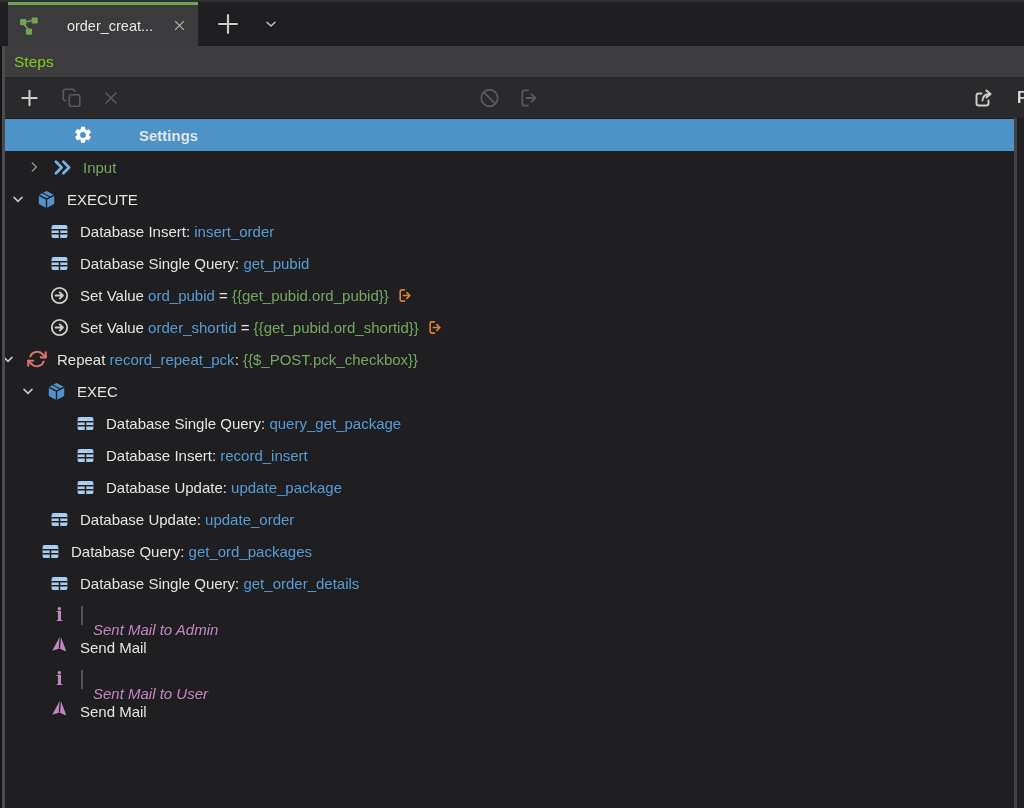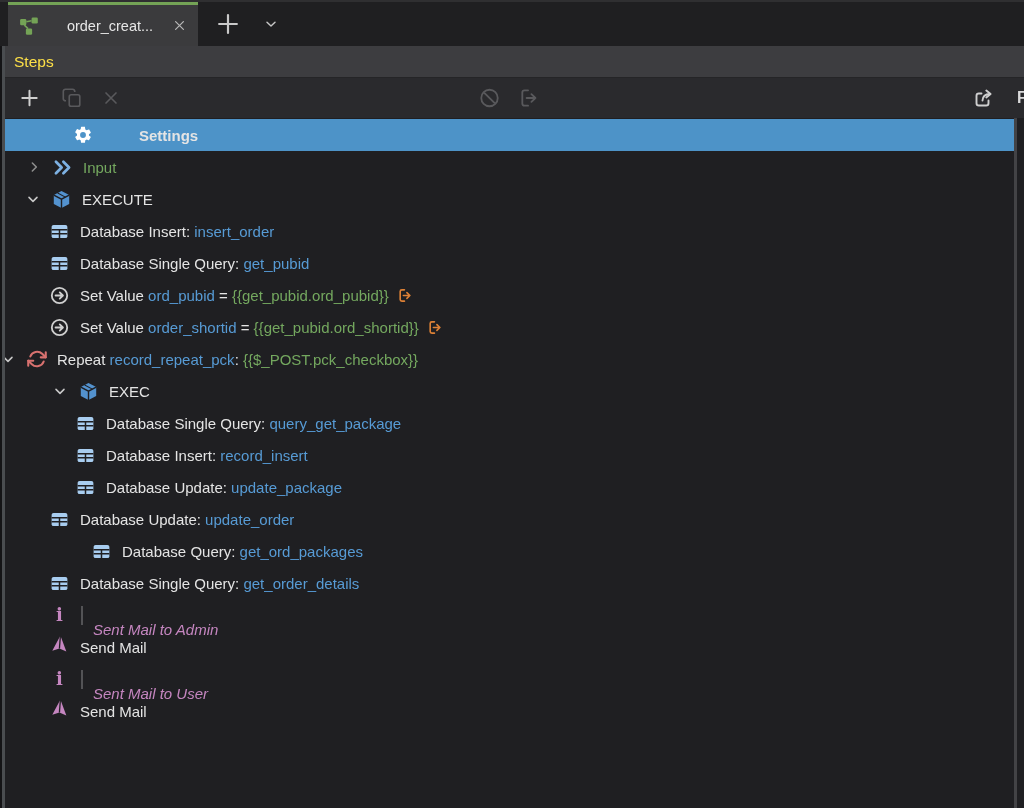--- a/index.html
+++ b/index.html
@@ -14,21 +14,21 @@
           border-top:2px solid #2f2f31;box-sizing:border-box;display:flex;align-items:stretch;}
   .tab{margin-left:8px;width:190px;background:#3b3b3d;border-top:3px solid var(--tabgreen);
        display:flex;align-items:center;padding:0 10px;box-sizing:border-box;}
   .tab .ttitle{color:#e6e6e6;font-size:14.5px;flex:1;margin-left:9px;white-space:nowrap;overflow:hidden;text-align:center;}
   .tab .tclose,.ticon{display:flex;align-items:center;justify-content:center;}
   .tadd{width:48px;display:flex;align-items:center;justify-content:center;margin-left:6px;}
   .tmenu{width:38px;display:flex;align-items:center;justify-content:center;}
   
   .pheader{position:absolute;top:46px;left:0;right:0;height:32px;background:#3d3d40;
            border-bottom:1px solid #252527;box-sizing:border-box;
-           display:flex;align-items:center;padding-left:14px;color:#fde047;font-size:15.5px;}
+           display:flex;align-items:center;padding-left:14px;color:#84cc16;font-size:15.5px;}
   
   .toolbar{position:absolute;top:78px;left:0;right:0;height:40px;background:#2a2a2d;}
   .tb-btn{position:absolute;top:50%;transform:translateY(-50%);display:flex;align-items:center;justify-content:center;}
   .tb-letter{position:absolute;top:50%;transform:translateY(-50%);left:1017px;color:#dadada;
              font-size:16px;font-weight:600;}
   
   .tree{position:absolute;top:118px;left:0;right:0;bottom:0;padding-top:1px;box-sizing:border-box;}
   .row{height:32px;display:flex;align-items:center;font-size:15px;color:#e4e4e4;margin-right:10px;cursor:default;}
   .row.selected{background:var(--sel);font-weight:700;gap:36px;}
   .chev{width:16px;height:16px;flex:none;display:flex;align-items:center;justify-content:center;}
@@ -151,21 +151,21 @@
         </svg>
       </span>
       <span class="ric">
         <svg width="21" height="21" viewBox="0 0 24 24" fill="none">
           <polyline points="4.5 5.5 11 12 4.5 18.5" stroke="#7db1e3" stroke-width="3.1" stroke-linecap="round" stroke-linejoin="round"></polyline>
           <polyline points="13 5.5 19.5 12 13 18.5" stroke="#7db1e3" stroke-width="3.1" stroke-linecap="round" stroke-linejoin="round"></polyline>
         </svg>
       </span>
       <span class="labels"><span class="seg-g">Input</span></span>
     </div>
-    <div class="row" style="padding-left: 25px;">
+    <div class="row" style="padding-left: 10px;">
       <span class="chev">
         <svg width="16" height="16" viewBox="0 0 24 24" fill="none">
           <polyline points="6 9.5 12 15.5 18 9.5" stroke="#c9c9c9" stroke-width="2.3" stroke-linecap="round" stroke-linejoin="round"></polyline>
         </svg>
       </span>
       <span class="ric">
         <svg width="21" height="21" viewBox="0 0 24 24" fill="none">
           <polygon points="12,2.2 20.8,6.9 20.8,17.1 12,21.8 3.2,17.1 3.2,6.9" fill="#5392cf"></polygon>
           <path d="M3.2 6.9 L12 11.6 L20.8 6.9 M12 11.6 V21.8" stroke="#1f1f22" stroke-width="1.6"></path>
           <path d="M7.6 4.6 L16.4 9.3" stroke="#1f1f22" stroke-width="1.2"></path>
@@ -231,21 +231,21 @@
       </span>
       <span class="ric">
         <svg width="20" height="20" viewBox="0 0 24 24" fill="none">
           <polyline points="22.5 4 22.5 10 16.5 10" stroke="#d8716f" stroke-width="2.5" stroke-linecap="round" stroke-linejoin="round"></polyline>
           <polyline points="1.5 20 1.5 14 7.5 14" stroke="#d8716f" stroke-width="2.5" stroke-linecap="round" stroke-linejoin="round"></polyline>
           <path d="M4 9a8.6 8.6 0 0 1 14.2-3.2L22.5 10 M1.5 14l4.3 4.2A8.6 8.6 0 0 0 20 15" stroke="#d8716f" stroke-width="2.5" stroke-linecap="round" stroke-linejoin="round"></path>
         </svg>
       </span>
       <span class="labels"><span class="seg-w">Repeat </span><span class="seg-b">record_repeat_pck</span><span class="seg-w">: </span><span class="seg-g">{{$_POST.pck_checkbox}}</span></span>
     </div>
-    <div class="row" style="padding-left: 52px;">
+    <div class="row" style="padding-left: 20px;">
       <span class="chev">
         <svg width="16" height="16" viewBox="0 0 24 24" fill="none">
           <polyline points="6 9.5 12 15.5 18 9.5" stroke="#c9c9c9" stroke-width="2.3" stroke-linecap="round" stroke-linejoin="round"></polyline>
         </svg>
       </span>
       <span class="ric">
         <svg width="21" height="21" viewBox="0 0 24 24" fill="none">
           <polygon points="12,2.2 20.8,6.9 20.8,17.1 12,21.8 3.2,17.1 3.2,6.9" fill="#5392cf"></polygon>
           <path d="M3.2 6.9 L12 11.6 L20.8 6.9 M12 11.6 V21.8" stroke="#1f1f22" stroke-width="1.6"></path>
           <path d="M7.6 4.6 L16.4 9.3" stroke="#1f1f22" stroke-width="1.2"></path>
@@ -286,21 +286,21 @@
     <div class="row" style="padding-left: 23px;">
       <span class="chev"></span>
       <span class="ric">
         <svg width="21" height="21" viewBox="0 0 24 24" fill="none">
           <rect x="3" y="4.5" width="18" height="15" rx="2.2" fill="#a8cdf0"></rect>
           <path d="M3 9.9 H21 M3 14.7 H21 M12 9.9 V19.5" stroke="#1f1f22" stroke-width="1.7"></path>
         </svg>
       </span>
       <span class="labels"><span class="seg-w">Database Update: </span><span class="seg-b">update_order</span></span>
     </div>
-    <div class="row" style="padding-left: 38px; margin-left: 27px;">
+    <div class="row" style="padding-left: 14px;">
       <span class="chev"></span>
       <span class="ric">
         <svg width="21" height="21" viewBox="0 0 24 24" fill="none">
           <rect x="3" y="4.5" width="18" height="15" rx="2.2" fill="#a8cdf0"></rect>
           <path d="M3 9.9 H21 M3 14.7 H21 M12 9.9 V19.5" stroke="#1f1f22" stroke-width="1.7"></path>
         </svg>
       </span>
       <span class="labels"><span class="seg-w">Database Query: </span><span class="seg-b">get_ord_packages</span></span>
     </div>
     <div class="row" style="padding-left: 23px;">

